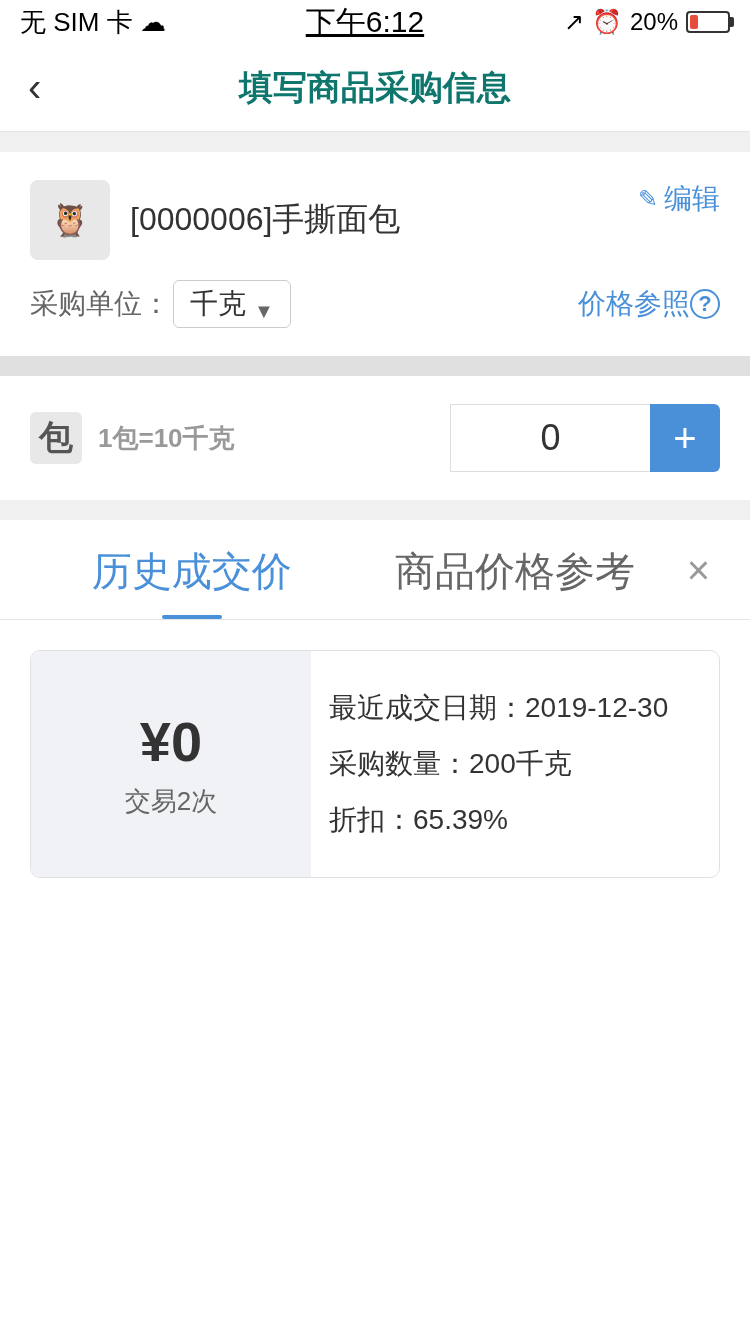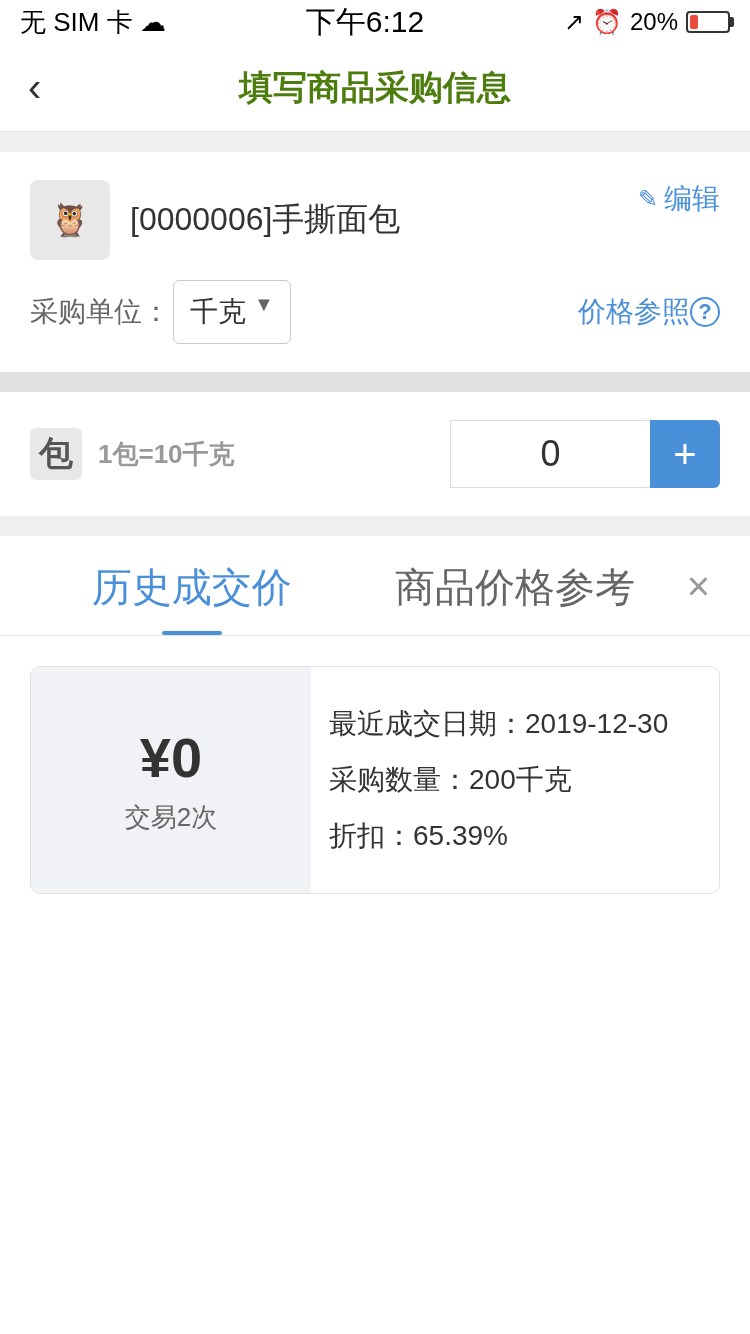--- a/index.html
+++ b/index.html
@@ -27,20 +27,21 @@
       display: flex;
       align-items: center;
       gap: 8px;
       font-size: 26px;
       color: #000;
     }
     .status-center {
       font-size: 30px;
       font-weight: 500;
       color: #000;
+      text-decoration: underline;
     }
     .status-right {
       display: flex;
       align-items: center;
       gap: 8px;
       font-size: 24px;
       color: #000;
     }
     .battery-box {
       display: inline-flex;
@@ -89,21 +90,21 @@
     .nav-back {
       position: absolute;
       left: 28px;
       font-size: 40px;
       color: #333;
       cursor: pointer;
     }
     .nav-title {
       font-size: 34px;
       font-weight: 600;
-      color: #4d7c0f;
+      color: #0f766e;
     }
 
     
     .product-card {
       background: #fff;
       margin-top: 20px;
       padding: 28px 30px;
     }
     .product-header {
       display: flex;
@@ -152,24 +153,24 @@
       align-items: center;
       justify-content: space-between;
       margin-top: 10px;
     }
     .unit-label {
       font-size: 28px;
       color: #666;
     }
     .unit-select {
       display: inline-flex;
-      align-items: flex-start;
+      align-items: flex-end;
       border: 1px solid #ccc;
       border-radius: 6px;
-      padding: 12px 16px;
+      padding: 4px 16px;
       font-size: 28px;
       color: #333;
       background: #fff;
       cursor: pointer;
       gap: 8px;
     }
     .unit-select .arrow {
       font-size: 20px;
       color: #666;
     }

